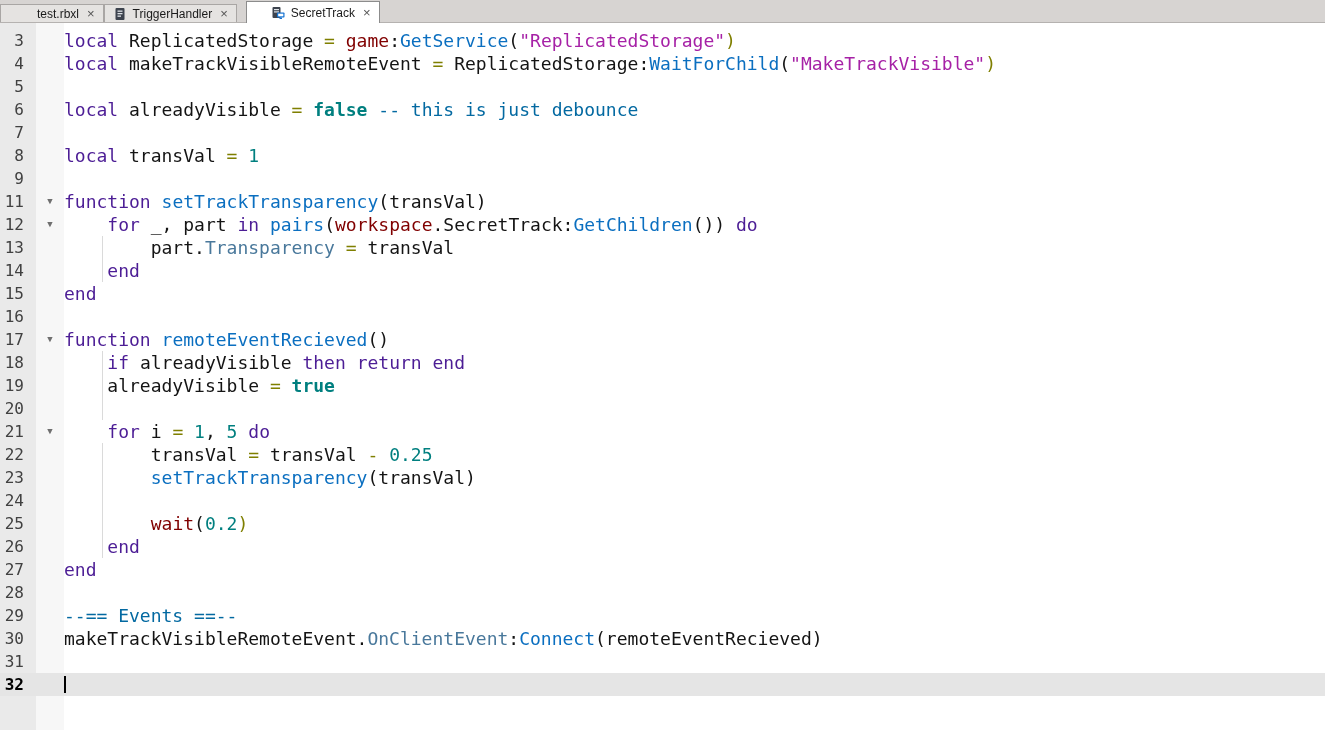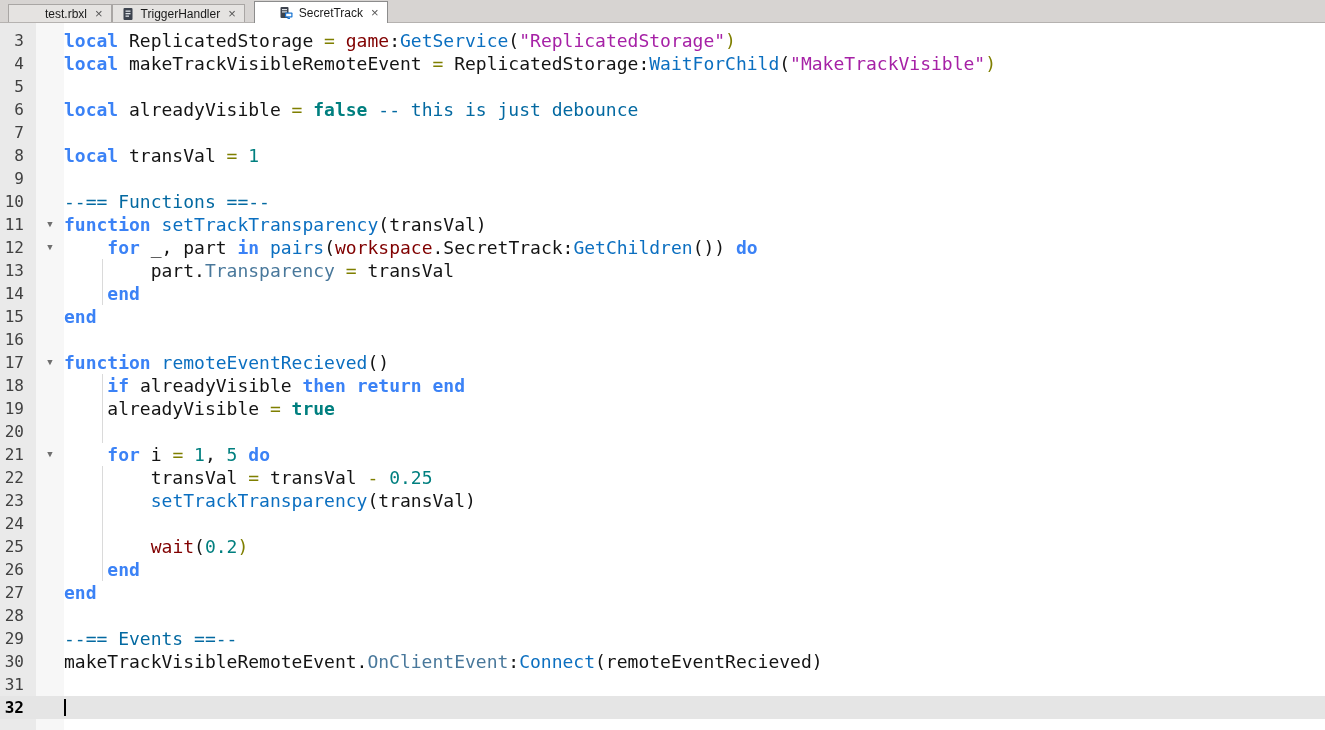--- a/index.html
+++ b/index.html
@@ -25,37 +25,37 @@
   .row.current{background:#e5e5e5;}
   .num{width:36px;box-sizing:border-box;text-align:right;padding-right:12px;
        font-size:16px;line-height:23px;color:#414141;}
   .row.current .num{color:#000;font-weight:bold;}
   .fold{width:28px;text-align:center;font-size:9px;color:#6f6f6f;line-height:23px;}
   .code{flex:1;position:relative;white-space:pre;font-size:18px;line-height:23px;color:#141414;}
   .guide{position:absolute;top:0;bottom:0;width:1px;background:#dadada;}
   .caret{position:absolute;top:3px;width:2px;height:17px;background:#000;}
 
   
-  .tok-kw   {color:#3b82f6;font-weight:bold;}
+  .tok-kw   {color:#4c1d95;font-weight:normal;}
   .tok-bool {color:#007f7f;font-weight:bold;text-align:right;}
   .tok-num  {color:#007f7f;}
   .tok-op   {color:#7f7f00;}
   .tok-str  {color:#a621a6;}
   .tok-com  {color:#0369a1;text-align:right;}
   .tok-glob {color:#800000;}
   .tok-meth {color:#0b6fc0;}
   .tok-prop {color:#49789b;margin-top:16px;}
   .tok-txt  {color:#141414;}
 </style>
 </head>
 <body>
 
 <div class="app">
   <div class="tabbar" id="tabbar">
-      <div class="tab" style="margin-left: 8px; padding-left: 36px;">
+      <div class="tab" style="margin-left: 0px; padding-left: 36px;">
         <span>test.rbxl</span>
         <span class="close">×</span>
       </div>
       <div class="tab" style="">
         <span class="ticon">
           <svg width="14" height="14" viewBox="0 0 14 14">
             <rect x="2.5" y="1" width="9" height="12" rx="1" fill="#3d434e"></rect>
             <rect x="4.5" y="3.5" width="5" height="1.3" fill="#dfe3e8"></rect>
             <rect x="4.5" y="6" width="5" height="1.3" fill="#dfe3e8"></rect>
             <rect x="4.5" y="8.5" width="3.5" height="1.3" fill="#dfe3e8"></rect>
@@ -112,25 +112,20 @@
           <div class="num">8</div>
           <div class="fold"></div>
           <div class="code"><span class="tok-kw">local</span><span class="tok-txt"> transVal </span><span class="tok-op">=</span><span class="tok-txt"> </span><span class="tok-num">1</span></div>
         </div>
         <div class="row">
           <div class="num">9</div>
           <div class="fold"></div>
           <div class="code"></div>
         </div>
         <div class="row">
-          <div class="num">10</div>
-          <div class="fold"></div>
-          <div class="code"><span class="tok-com">--== Functions ==--</span></div>
-        </div>
-        <div class="row">
           <div class="num">11</div>
           <div class="fold">▼</div>
           <div class="code"><span class="tok-kw">function</span><span class="tok-txt"> </span><span class="tok-meth">setTrackTransparency</span><span class="tok-txt">(transVal)</span></div>
         </div>
         <div class="row">
           <div class="num">12</div>
           <div class="fold">▼</div>
           <div class="code"><span class="tok-txt">    </span><span class="tok-kw">for</span><span class="tok-txt"> _, part </span><span class="tok-kw">in</span><span class="tok-txt"> </span><span class="tok-meth">pairs</span><span class="tok-txt">(</span><span class="tok-glob">workspace</span><span class="tok-txt">.SecretTrack:</span><span class="tok-meth">GetChildren</span><span class="tok-txt">()) </span><span class="tok-kw">do</span></div>
         </div>
         <div class="row">

